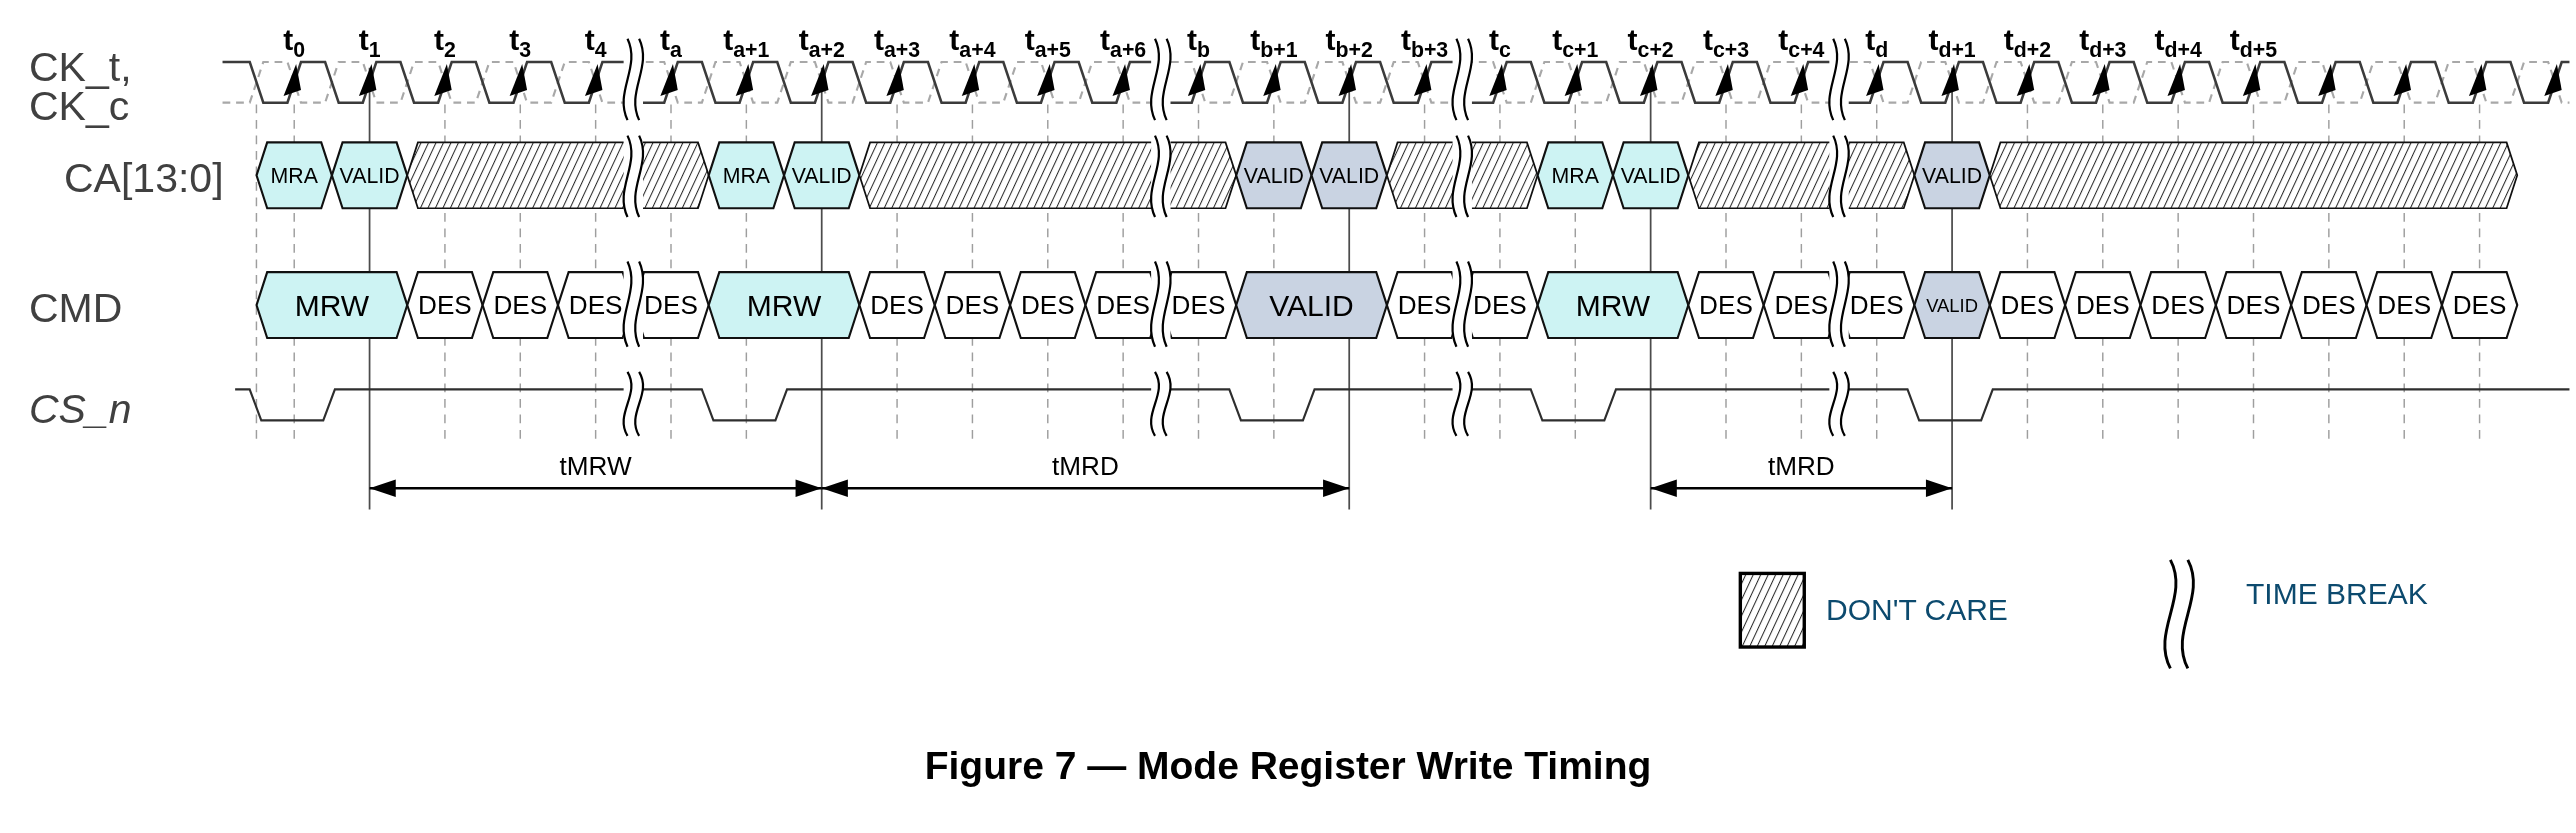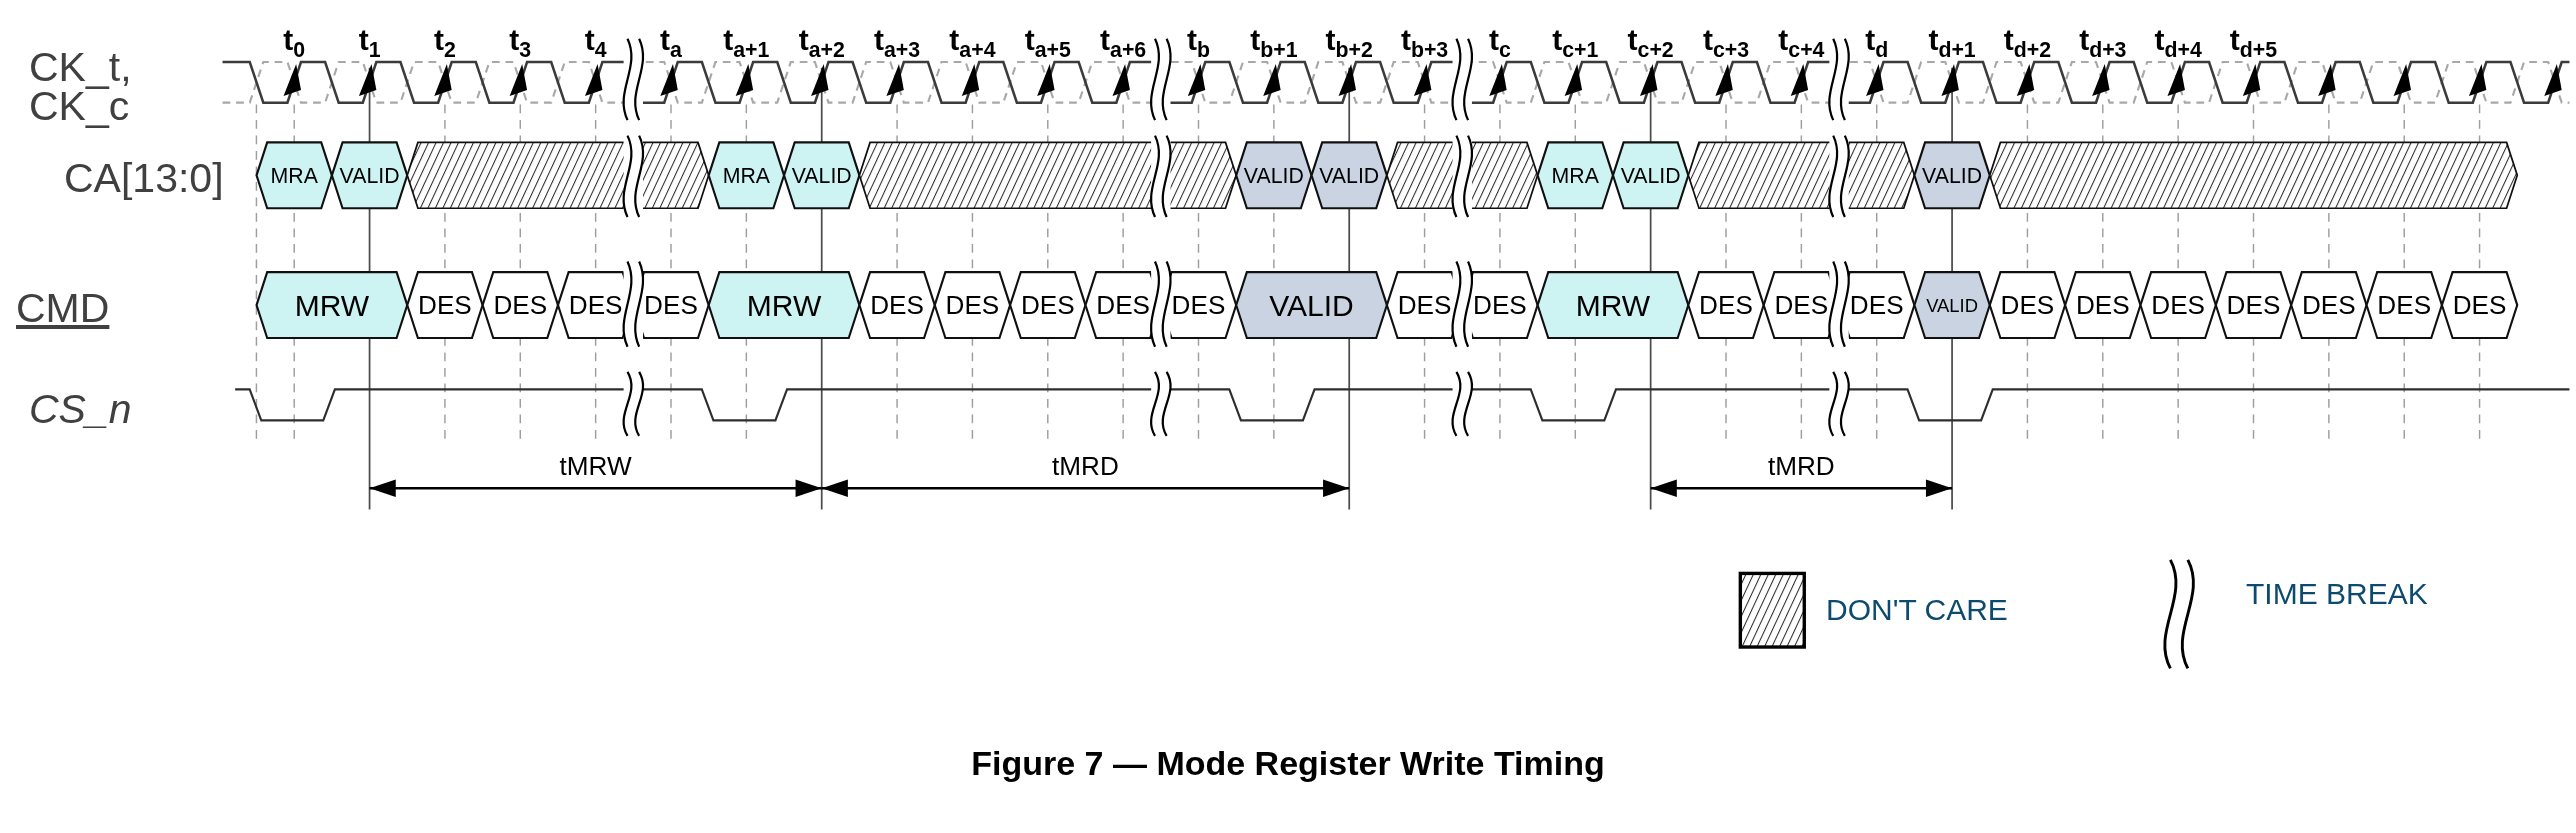--- a/index.html
+++ b/index.html
@@ -3,21 +3,21 @@
 <meta charset="utf-8">
 <style>
   *{box-sizing:border-box;}
   body{margin:0;background:#ffffff;}
   #page{position:relative;width:2576px;height:826px;background:#fff;
         font-family:"Liberation Sans","DejaVu Sans",sans-serif;overflow:hidden;}
   #wave{position:absolute;left:0;top:0;font-family:"Liberation Sans","DejaVu Sans",sans-serif;}
   .sig{position:absolute;font-size:41px;color:#404040;line-height:39px;white-space:nowrap;}
   .legendtext{position:absolute;font-size:30px;color:#0c4a6e;white-space:nowrap;}
   #caption{position:absolute;left:0;top:744px;width:2576px;text-align:center;
-           font-size:34px;font-weight:bold;color:#000;}
+           font-size:39px;font-weight:bold;color:#000;}
   #watermark{position:absolute;left:2026px;top:688px;font-size:58px;font-weight:bold;
              color:#b1b1b1;letter-spacing:2.9px;white-space:nowrap;}
 </style>
 </head>
 <body>
 
 <div id="page">
 
   <svg id="wave" width="2576" height="833" viewBox="0 0 2658 860">
       <defs>
@@ -270,21 +270,21 @@
       <rect x="1796" y="592" width="66" height="76" fill="url(#hatch)" stroke="#000" stroke-width="3.5"></rect>
       <path d="M 2240 578 C 2260 616 2220 652 2240 690" fill="none" stroke="#000" stroke-width="3"></path>
       <path d="M 2258 578 C 2278 616 2238 652 2258 690" fill="none" stroke="#000" stroke-width="3"></path>
     </svg>
 
   <div class="sig" style="left:29px;top:48px;">
     <div>CK_t,</div>
     <div>CK_c</div>
   </div>
   <div class="sig" style="left:29px;top:159px;margin-left:35px;">CA[13:0]</div>
-  <div class="sig" style="left:16px;top:289px;text-decoration:underline;">CMD</div>
+  <div class="sig" style="left:29px;top:289px;">CMD</div>
   <div class="sig" style="left:29px;top:390px;font-style:italic;">CS_n</div>
 
   <div class="legendtext" style="left:1826px;top:593px;">DON'T CARE</div>
   <div class="legendtext" style="left:2246px;top:577px;">TIME BREAK</div>
 
   <div id="caption">Figure 7 — Mode Register Write Timing</div>
 </div>
 
 
 </body></html>

